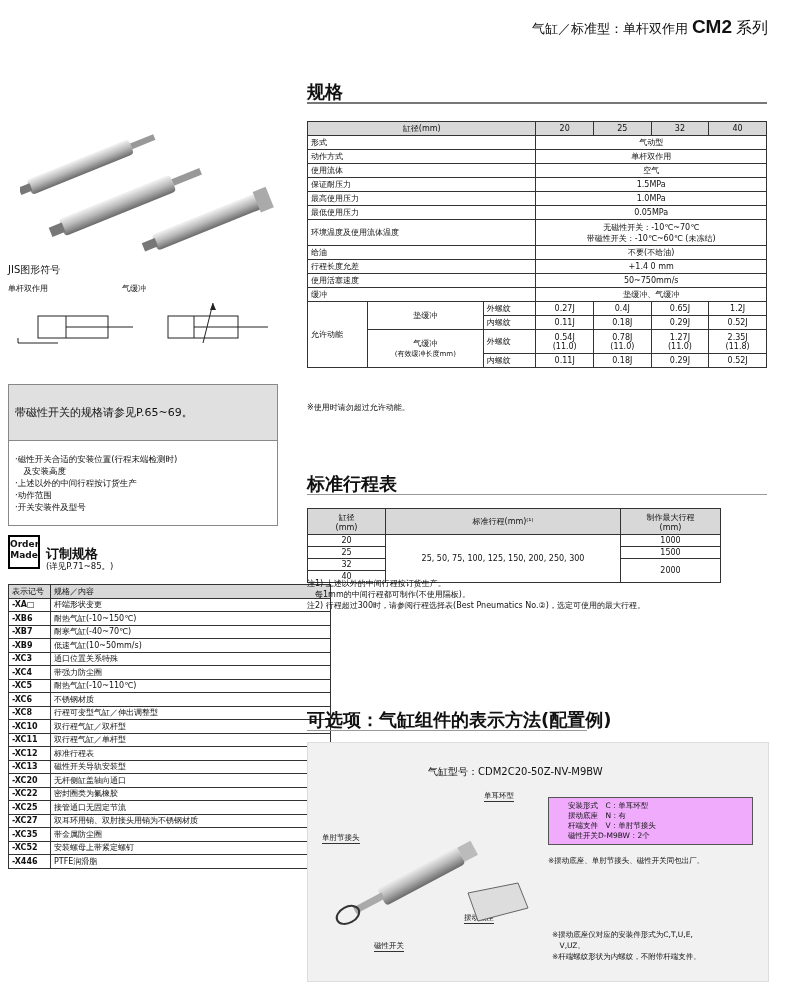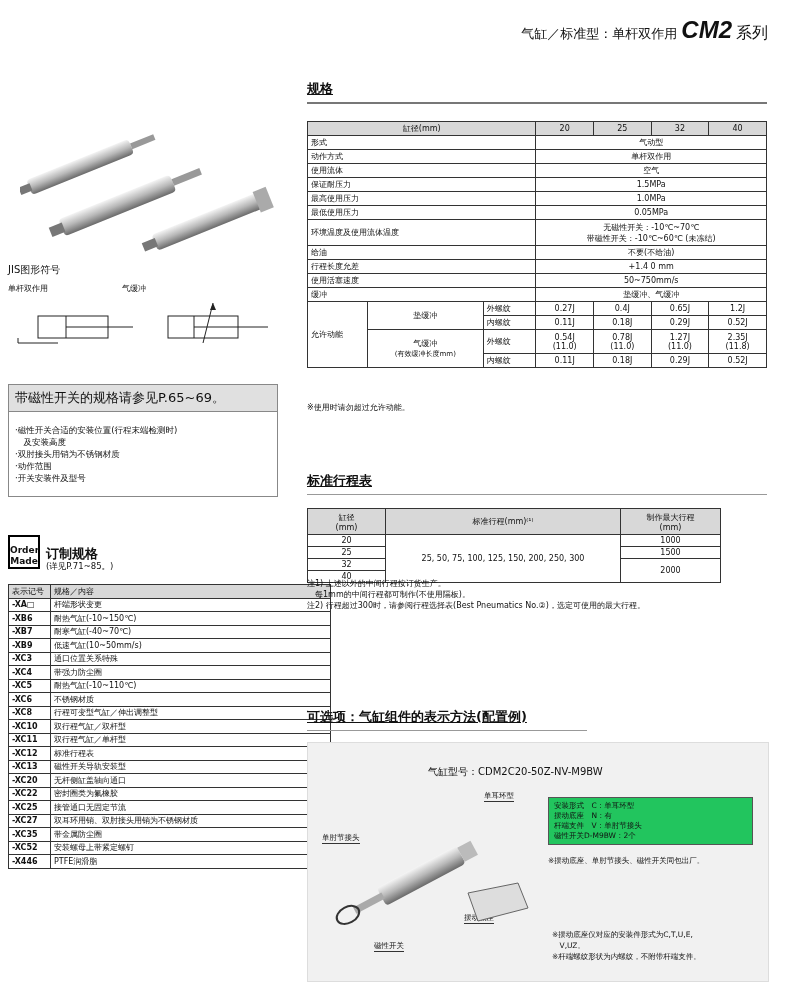--- a/index.html
+++ b/index.html
@@ -1,43 +1,43 @@
 <!DOCTYPE html>
 <html><head>
 <meta charset="utf-8">
 <style>
 *{box-sizing:border-box;margin:0;padding:0}
 body{width:790px;height:1001px;background:#fff;font-family:"DejaVu Sans",sans-serif;color:#111;position:relative;overflow:hidden;font-size:8px}
 .hdr{position:absolute;right:22px;top:16px;display:flex;align-items:baseline;gap:4px}
 .hdr .pre{font-size:13px}
-.hdr .cm{font-family:"Liberation Sans",sans-serif;font-weight:bold;font-style:italic;font-size:24px}
+.hdr .cm{font-family:"Liberation Sans",sans-serif;font-weight:bold;font-size:19px}
 .hdr .suf{font-size:16px}
-.sec-title{position:absolute;font-size:13px;font-weight:bold;text-decoration:underline;}
+.sec-title{position:absolute;font-size:18px;font-weight:bold;}
 .sec-line{position:absolute;height:2px;background:#777}
 .sec-line.thin{height:1px;background:#999}
 table{border-collapse:collapse;font-size:8px}
 td,th{border:1px solid #333;padding:1px 3px;height:13px;font-weight:normal}
 .spec th{background:#d8d8d8}
 .spec td.c,.spec th.c{text-align:center}
 .shade{background:#d8d8d8}
 .jis-title{position:absolute;left:8px;top:263px;font-size:10px}
 .jis-label{position:absolute;top:283px;font-size:8px}
 .sw-box{position:absolute;left:8px;top:384px;width:270px;border:1px solid #888}
-.sw-box .head{background:#e0e0e0;padding:4px 6px;font-size:13px;border-bottom:1px solid #888}
+.sw-box .head{background:#e0e0e0;padding:20px 6px;font-size:11px;border-bottom:1px solid #888}
 .sw-box .body{padding:12px 6px;font-size:8.5px;line-height:12px}
 .order{position:absolute;left:8px;top:535px}
 .order-table{position:absolute;left:8px;top:584px;width:323px;font-size:8px}
 .order-table td{height:13.5px;padding:0 3px}
 .order-table td.code{width:42px;font-weight:bold}
 .stroke{position:absolute;left:307px;top:508px;width:414px}
 .stroke td{text-align:center;height:12px}
 .notes{position:absolute;font-size:8px;line-height:11px}
 .opt-box{position:absolute;left:307px;top:742px;width:462px;height:240px;background:#f1f1f1;border:1px solid #ddd}
 .model{position:absolute;left:120px;top:22px;font-size:10px}
-.infobox{position:absolute;left:240px;top:54px;width:205px;border:1px solid #555;background:#22c55e;padding:3px 5px;font-size:7.5px;line-height:10px}
+.infobox{position:absolute;left:240px;top:54px;width:205px;border:1px solid #555;background:#f0abfc;padding:3px 19px;font-size:7.5px;line-height:10px}
 .lbl{position:absolute;font-size:7.5px;border-bottom:1px solid #333}
 .note2{position:absolute;font-size:7.5px;line-height:11px}
 </style>
 </head>
 <body>
 
 <div class="hdr">
   <span class="pre">气缸／标准型：单杆双作用</span>
   <span class="cm">CM2</span>
   <span class="suf">系列</span>
@@ -82,28 +82,28 @@
     <line x1="186" y1="29" x2="260" y2="29" stroke="#222"></line>
   <line x1="195" y1="45" x2="205" y2="5" stroke="#222"></line>
     <polygon points="205,5 202,12 208,12" fill="#222"></polygon>
 </svg>
 
 <div class="sw-box">
   <div class="head">带磁性开关的规格请参见P.65~69。</div>
   <div class="body">
     <div>·磁性开关合适的安装位置(行程末端检测时)</div>
     <div>　及安装高度</div>
-    <div>·双肘接头用销为不锈钢材质</div>
+    <div>·上述以外的中间行程按订货生产</div>
     <div>·动作范围</div>
     <div>·开关安装件及型号</div>
   </div>
 </div>
 
 <div class="order">
-  <div style="position:absolute;left:0;top:0;width:32px;height:34px;border:2px solid #000;font-size:9px;font-weight:bold;line-height:11px;text-align:center;padding-top:8px">
+  <div style="position:absolute;left:0;top:0;width:32px;height:34px;border:2px solid #000;font-size:9px;font-weight:bold;line-height:11px;text-align:center;padding-top:2px">
     <div>Order</div>
       <div>Made</div>
   </div>
   <div style="position:absolute;left:38px;top:10px;font-size:13px;font-weight:bold;white-space:nowrap">订制规格</div>
   <div style="position:absolute;left:38px;top:26px;font-size:8.5px;white-space:nowrap">(详见P.71~85。)</div>
 </div>
 <table class="order-table">
   <tbody>
       <tr class="shade">
         <td>表示记号</td>

